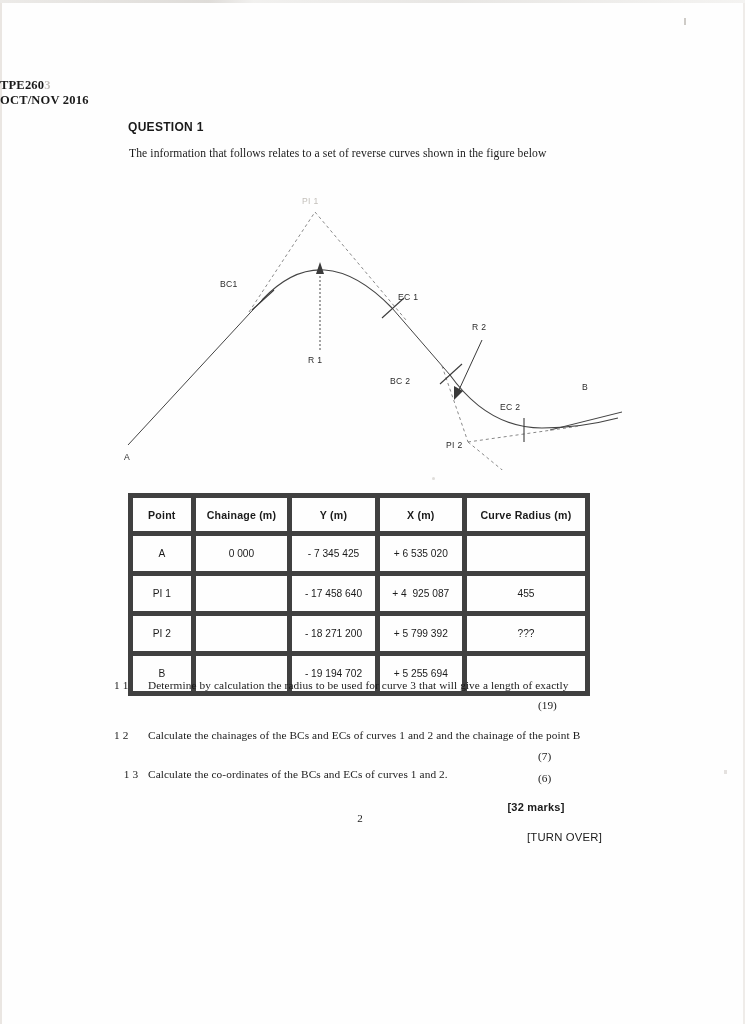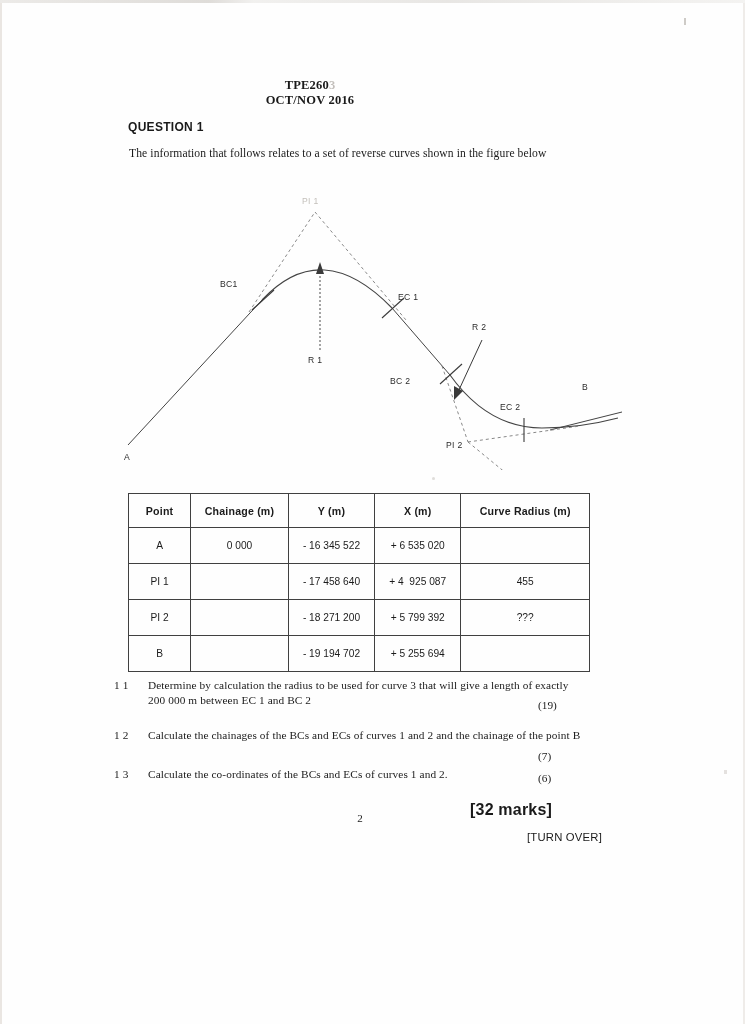--- a/index.html
+++ b/index.html
@@ -60,21 +60,21 @@
     background: #cdc9c4;
     opacity: .55;
   }
 
   
   .doc-header {
     position: absolute;
     top: 78px;
     left: 0;
     width: 620px;
-    text-align: center;
+    text-align: left;
     font-family: "Liberation Serif", serif;
     font-weight: bold;
     font-size: 12.5px;
     line-height: 15px;
     letter-spacing: .2px;
   }
   .code-faded {
     color: #b9b5b0;
     opacity: .85;
   }
@@ -127,21 +127,21 @@
     left: 128px;
     top: 493px;
     width: 462px;
     border-collapse: collapse;
     font-family: "Liberation Sans", sans-serif;
     font-size: 10.2px;
     color: #1b1b1b;
   }
   .data-table th,
   .data-table td {
-    border: 1px solid #404040;
+    border: 5px solid #404040;
     text-align: center;
     padding: 0;
     font-weight: normal;
   }
   .data-table thead th {
     height: 33px;
     font-weight: bold;
     font-size: 10.6px;
     letter-spacing: .2px;
   }
@@ -185,24 +185,24 @@
     text-align: left;
     width: 60px;
   }
 
   
   .total-marks {
     position: absolute;
     left: 470px;
     top: 801px;
     width: 132px;
-    text-align: left;
+    text-align: center;
     font-family: "Liberation Sans", sans-serif;
     font-weight: bold;
-    font-size: 16px;
+    font-size: 11px;
     letter-spacing: .2px;
   }
   .page-number {
     position: absolute;
     left: 340px;
     top: 812px;
     width: 40px;
     text-align: center;
     font-family: "Liberation Serif", serif;
     font-size: 11px;
@@ -289,21 +289,21 @@
         <th class="col-chainage">Chainage  (m)</th>
         <th class="col-y">Y (m)</th>
         <th class="col-x">X (m)</th>
         <th class="col-radius">Curve Radius  (m)</th>
       </tr>
     </thead>
     <tbody>
       <tr>
         <td>A</td>
         <td class="num">0 000</td>
-        <td class="num">- 16 345 522</td>
+        <td class="num">- 7 345 425</td>
         <td class="num">+ 6 535 020</td>
         <td class="num"></td>
       </tr>
       <tr>
         <td>PI 1</td>
         <td class="num"></td>
         <td class="num">- 17 458 640</td>
         <td class="num">+ 4  925 087</td>
         <td class="num">455</td>
       </tr>
@@ -321,33 +321,32 @@
         <td class="num">+ 5 255 694</td>
         <td class="num"></td>
       </tr>
     </tbody>
   </table>
 
   <div class="subq">
     <span class="subq-num" style="left:114px; top:679px;">1 1</span>
     <span class="subq-body" style="left:148px; top:679px;">
       <span>Determine by calculation the radius to be used for curve 3 that will give a length of exactly</span>
-      <span class="subq-line2">200 000 m between EC 1 and BC 2</span>
     </span>
   </div>
   <span class="marks" style="left:538px; top:699px;">(19)</span>
 
   <div class="subq">
     <span class="subq-num" style="left:114px; top:729px;">1 2</span>
     <span class="subq-body" style="left:148px; top:729px;">Calculate the chainages of the BCs and ECs of curves 1 and 2 and the chainage of the point B</span>
   </div>
   <span class="marks" style="left:538px; top:750px;">(7)</span>
 
   <div class="subq">
-    <span class="subq-num" style="left:114px; top:768px;">1 3</span>
+    <span class="subq-num" style="left:114px; top:768px;text-align:center;">1 3</span>
     <span class="subq-body" style="left:148px; top:768px;">Calculate the co-ordinates of the BCs and ECs of curves 1 and 2.</span>
   </div>
   <span class="marks" style="left:538px; top:772px;">(6)</span>
 
   <div class="total-marks">[32 marks]</div>
   <div class="page-number">2</div>
   <div class="turn-over">[TURN OVER]</div>
 
 </div>
 

